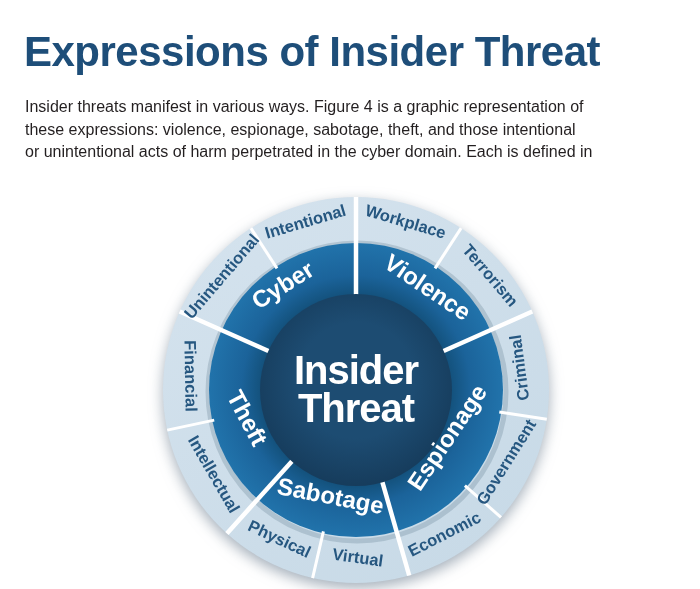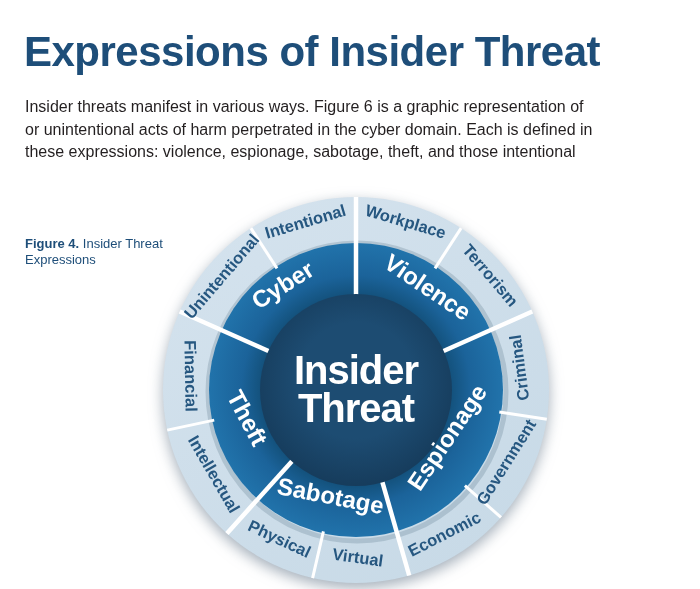--- a/index.html
+++ b/index.html
@@ -35,26 +35,25 @@
   .divider-outer{stroke:#ffffff;stroke-width:3;}
 </style>
 </head>
 <body>
 
 <div class="page">
 
   <h1 class="title">Expressions of Insider Threat</h1>
 
   <div class="intro">
-    <div>Insider threats manifest in various ways. Figure 6 is a graphic representation of</div>
+    <div>Insider threats manifest in various ways. Figure 4 is a graphic representation of</div>
+    <div>these expressions: violence, espionage, sabotage, theft, and those intentional</div>
     <div>or unintentional acts of harm perpetrated in the cyber domain. Each is defined in</div>
-    <div>these expressions: violence, espionage, sabotage, theft, and those intentional</div>
   </div>
 
-  <div class="caption"><span class="cap-label">Figure 4.</span><span> Insider Threat Expressions</span></div>
 
   <svg class="wheel-svg" width="420" height="420" viewBox="0 0 420 420">
     <defs>
       <linearGradient id="outerGrad" x1="0" y1="0" x2="0.7" y2="1">
         <stop offset="0" stop-color="#d5e3ee"></stop>
         <stop offset="1" stop-color="#c8dae7"></stop>
       </linearGradient>
       <radialGradient id="ringGrad" cx="0.5" cy="0.5" r="0.5">
         <stop offset="0.60" stop-color="#10436b"></stop>
         <stop offset="0.66" stop-color="#14537f"></stop>

